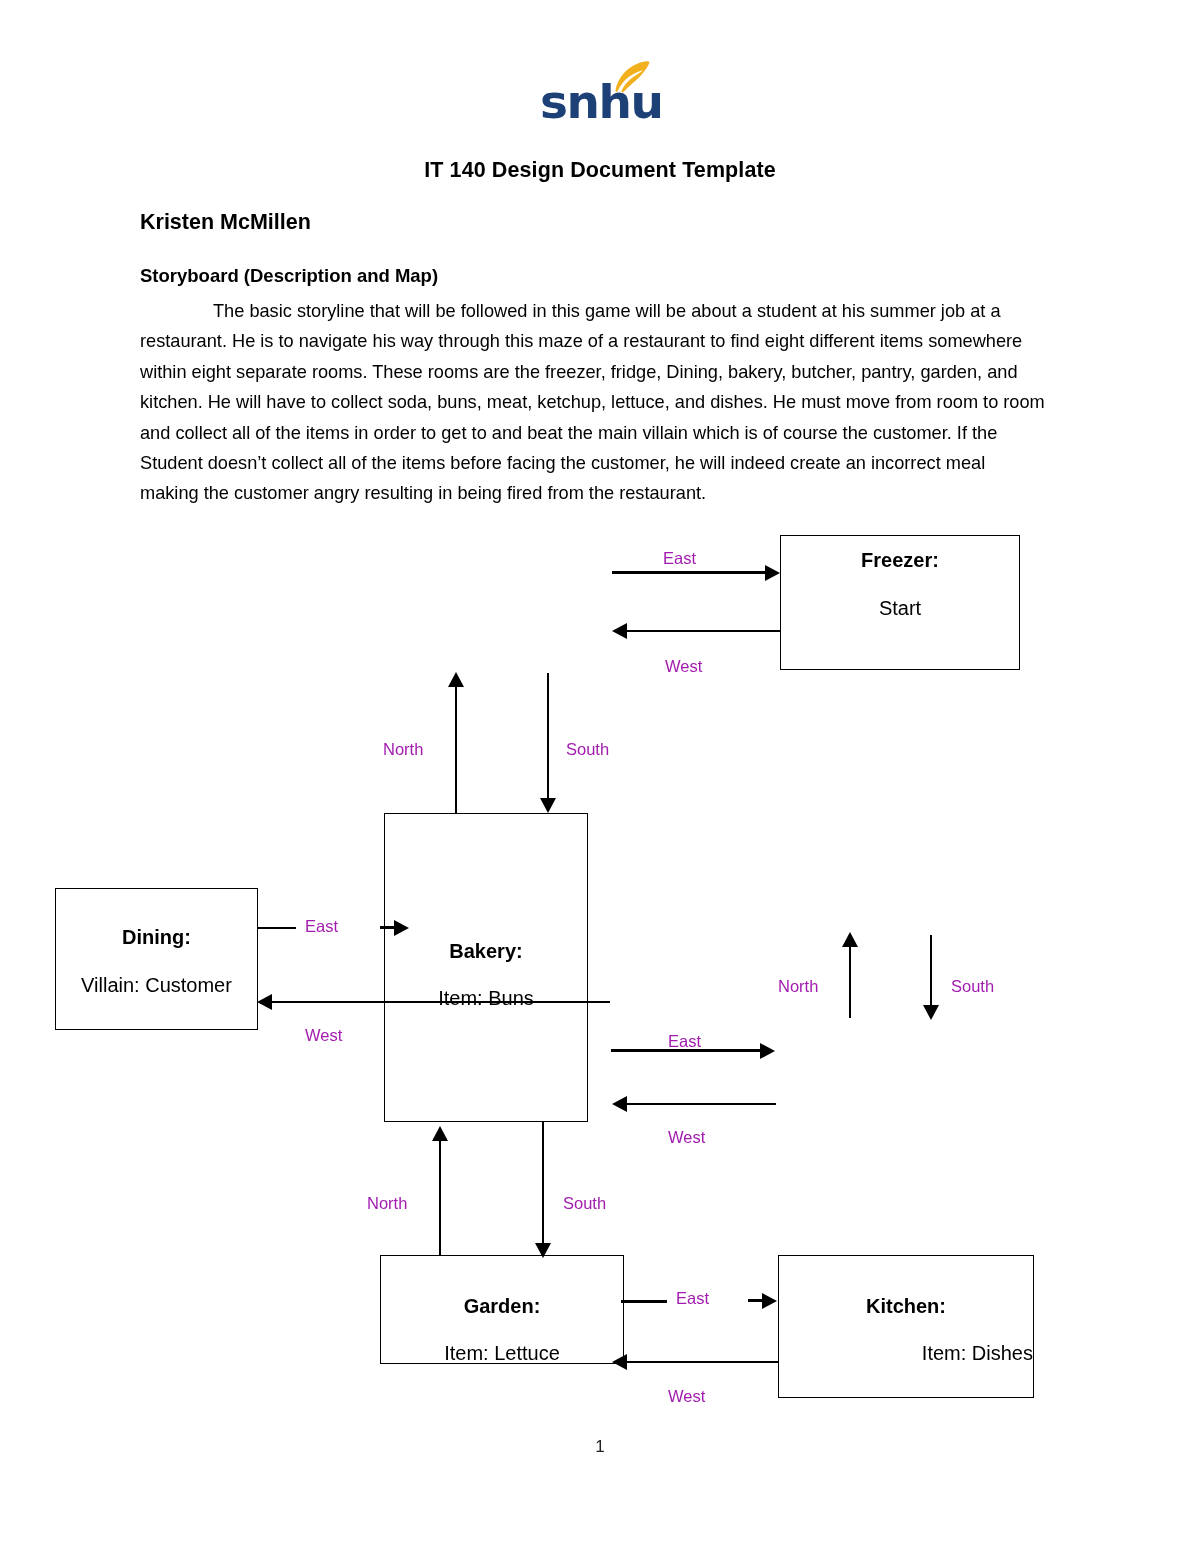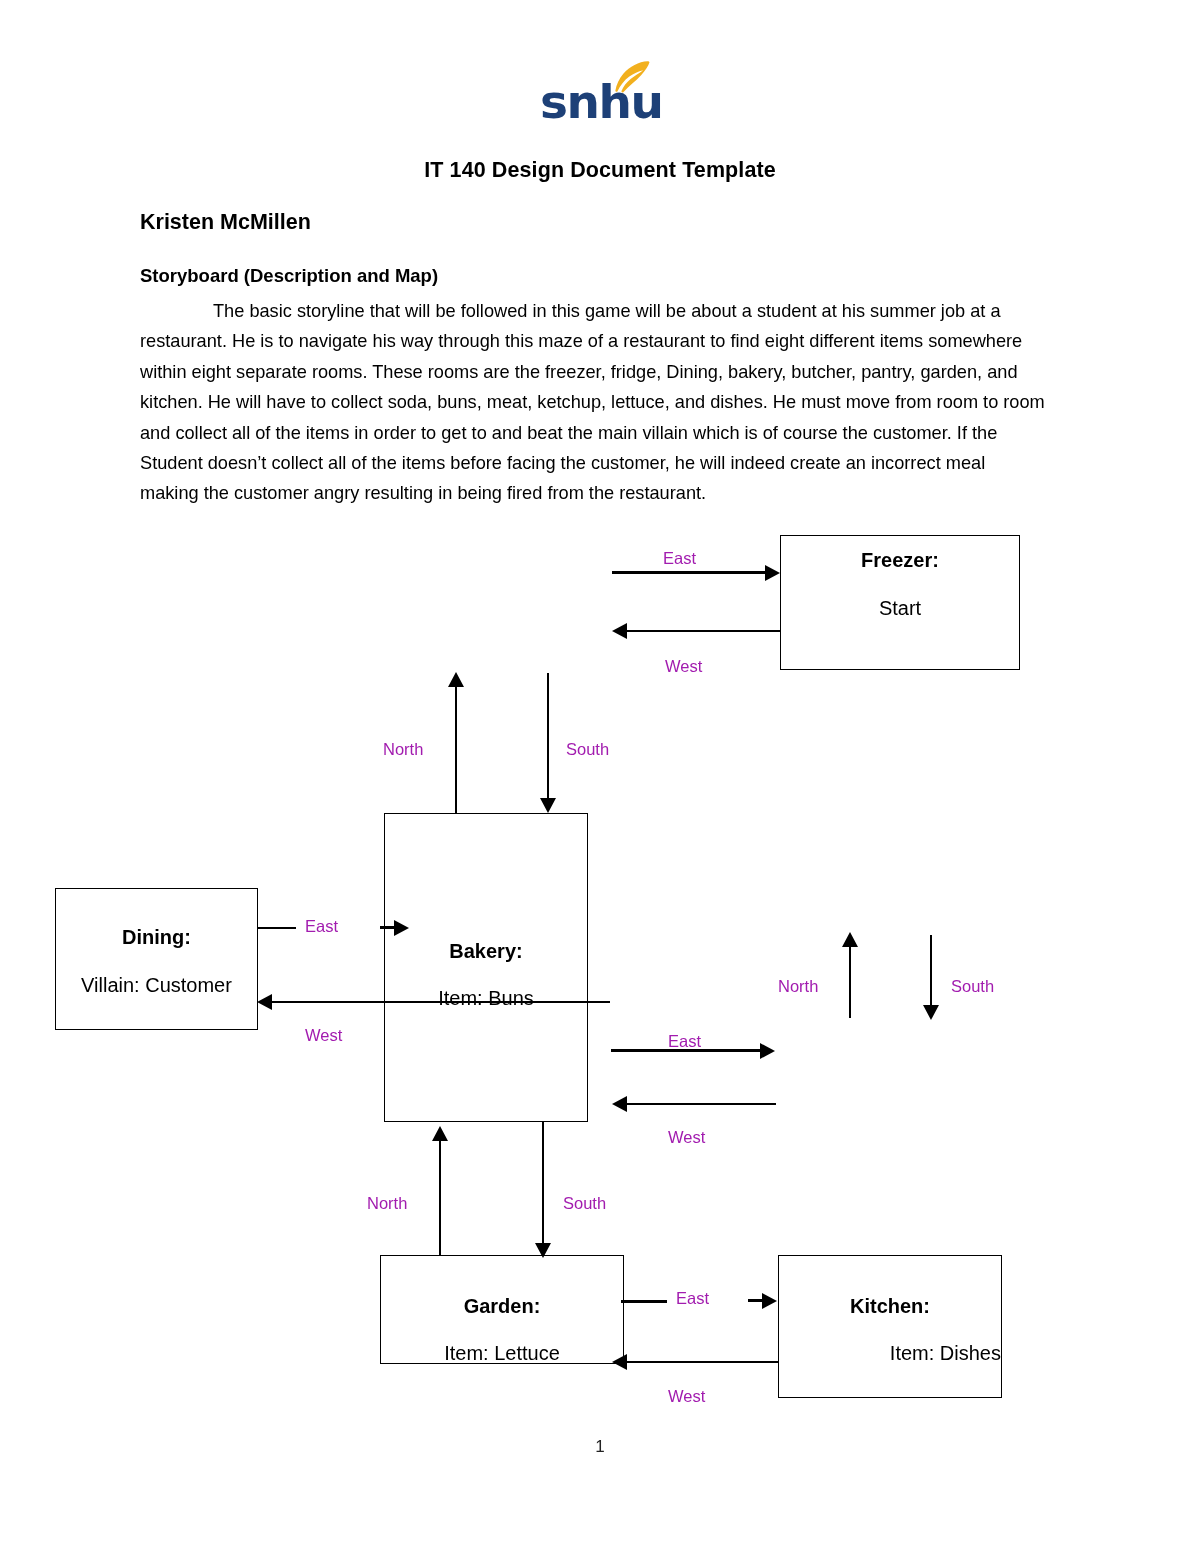--- a/index.html
+++ b/index.html
@@ -220,21 +220,21 @@
       <div class="room-sub" style="top:173px;">Item: Buns</div>
     </div>
 
 
 
     <div class="room" style="left:368px; top:1255px; width:244px; height:109px;margin-left:12px;">
       <div class="room-title" style="top:39px;">Garden:</div>
       <div class="room-sub" style="top:86px;">Item: Lettuce</div>
     </div>
 
-    <div class="room" style="left:778px; top:1255px; width:224px; height:143px;">
+    <div class="room" style="left:778px; top:1255px; width:256px; height:143px;">
       <div class="room-title" style="top:39px;">Kitchen:</div>
       <div class="room-sub" style="top:86px;text-align:right;">Item: Dishes</div>
     </div>
 
     <div class="hline thick" style="left:612px; top:571px; width:153px;"></div>
     <div class="arrow-r" style="left:765px; top:565px;"></div>
     <div class="edge-label" style="left:663px; top:549px;">East</div>
 
     <div class="hline" style="left:627px; top:630px; width:153px;"></div>
     <div class="arrow-l" style="left:612px; top:623px;"></div>

